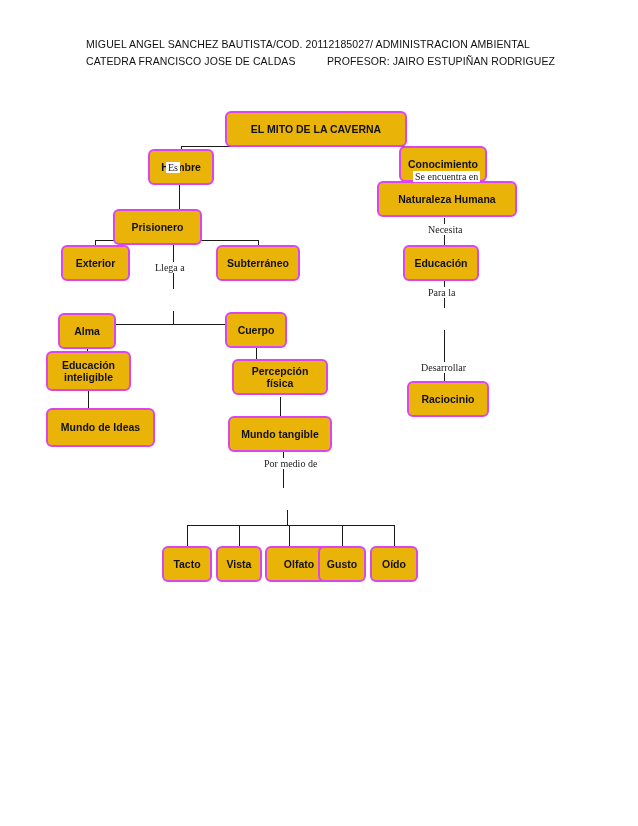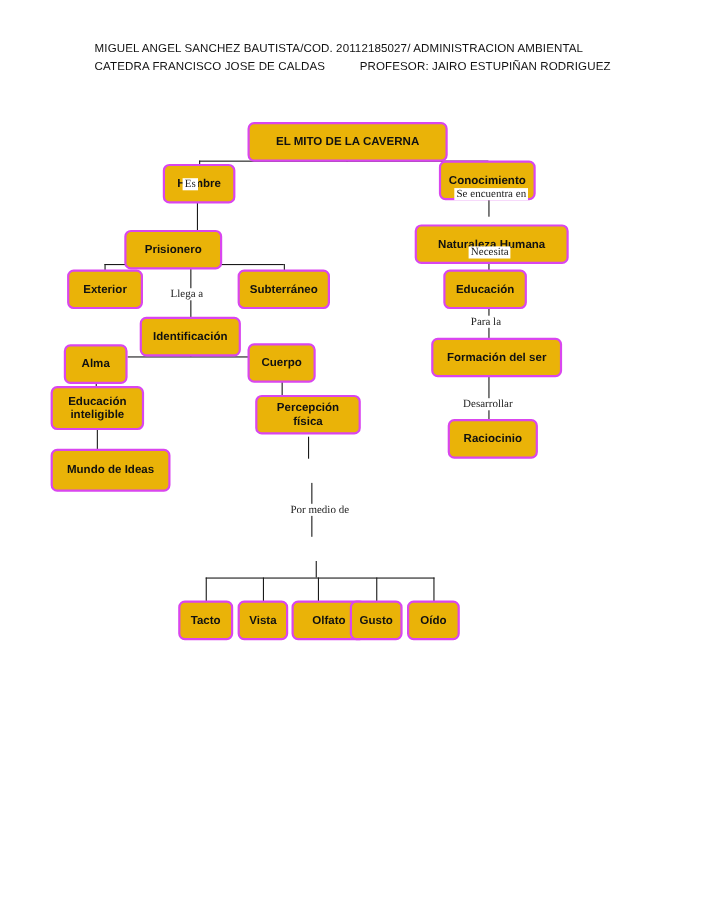--- a/index.html
+++ b/index.html
@@ -101,31 +101,30 @@
   <div class="edge-label" style="left:426px;top:224px">Necesita</div>
   <div class="edge-label" style="left:153px;top:262px">Llega  a</div>
   <div class="edge-label" style="left:426px;top:287px">Para la</div>
   <div class="edge-label" style="left:419px;top:362px">Desarrollar</div>
   <div class="edge-label" style="left:262px;top:458px">Por medio  de</div>
 
   <div class="node" style="left:225px;top:111px;width:182px;height:29px">EL MITO DE LA CAVERNA</div>
   <div class="node" style="left:148px;top:149px;width:66px;height:23px">Hombre</div>
   <div class="node" style="left:399px;top:146px;width:88px;height:24px">Conocimiento</div>
   <div class="node" style="left:113px;top:209px;width:89px;height:24px">Prisionero</div>
-  <div class="node" style="left:377px;top:204px;width:140px;height:26px">Naturaleza Humana</div>
+  <div class="node" style="left:377px;top:181px;width:140px;height:26px">Naturaleza Humana</div>
   <div class="node" style="left:61px;top:245px;width:69px;height:24px">Exterior</div>
   <div class="node" style="left:216px;top:245px;width:84px;height:24px">Subterráneo</div>
   <div class="node" style="left:403px;top:245px;width:76px;height:23px">Educación</div>
-  <div class="node" style="left:127px;top:288px;width:92px;height:24px">Identificación</div>
-  <div class="node" style="left:392px;top:307px;width:119px;height:24px">Formación del ser</div>
   <div class="node" style="left:58px;top:313px;width:58px;height:24px">Alma</div>
   <div class="node" style="left:225px;top:312px;width:62px;height:25px">Cuerpo</div>
   <div class="node" style="left:46px;top:351px;width:85px;height:40px">Educación inteligible</div>
   <div class="node" style="left:232px;top:359px;width:96px;height:24px">Percepción física</div>
   <div class="node" style="left:407px;top:381px;width:82px;height:23px">Raciocinio</div>
   <div class="node" style="left:46px;top:408px;width:109px;height:39px">Mundo de Ideas</div>
+  <div class="node" style="left:228px;top:416px;width:104px;height:24px">Mundo tangible</div>
   <div class="node" style="left:162px;top:546px;width:50px;height:24px">Tacto</div>
   <div class="node" style="left:216px;top:546px;width:46px;height:24px">Vista</div>
   <div class="node" style="left:265px;top:546px;width:68px;height:24px">Olfato</div>
   <div class="node" style="left:318px;top:546px;width:48px;height:24px">Gusto</div>
   <div class="node" style="left:370px;top:546px;width:48px;height:24px">Oído</div>
 
 </div>
 
 </body></html>

